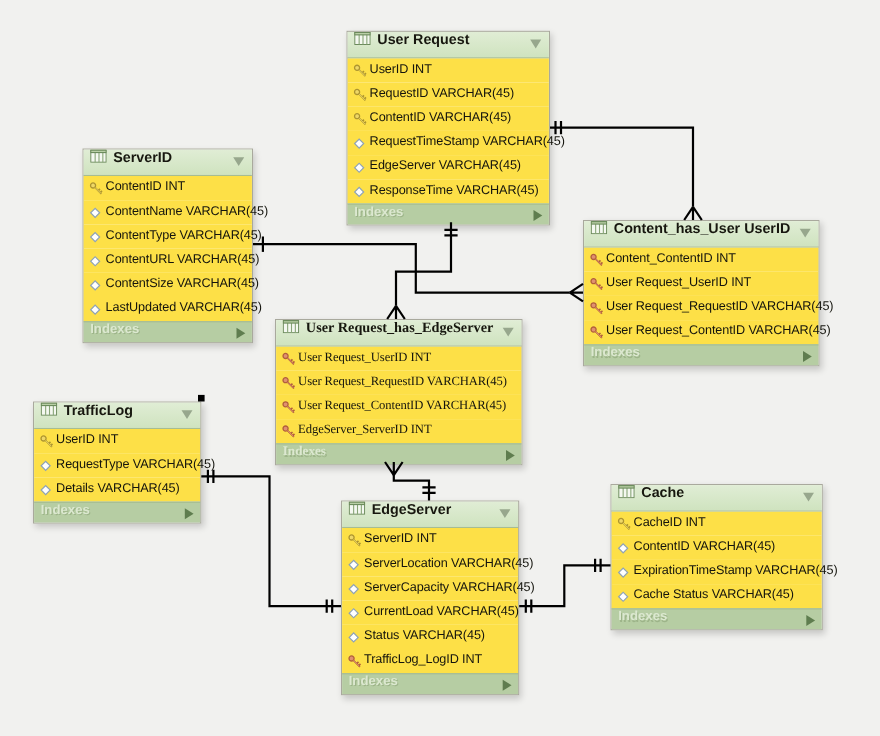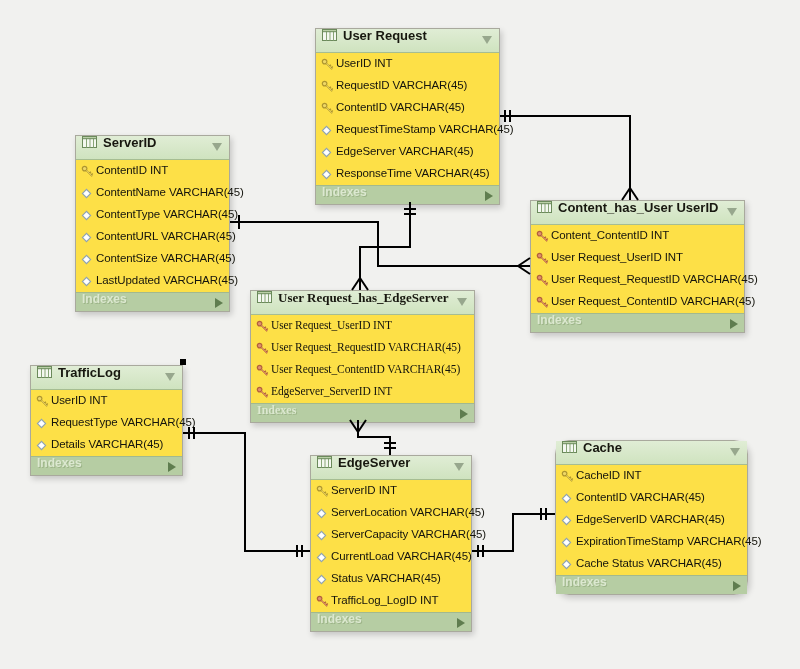--- a/index.html
+++ b/index.html
@@ -477,21 +477,21 @@
               <path d="M5.4 5.4 L10.8 10.8" stroke="#e09070" stroke-width="0.8" fill="none"></path>
             </svg>
           </span>
           <span class="row-lbl">TrafficLog_LogID INT</span>
         </div>
         <div class="tbl-ftr">
           <span class="ftr-lbl">Indexes</span>
           <span class="ftr-arrow"></span>
         </div>
       </div>
-      <div class="db-table" style="left: 555px; top: 440px; width: 193px; border-radius: 14px;">
+      <div class="db-table" style="left: 555px; top: 440px; width: 193px;">
         <div class="tbl-hdr">
           <span class="grid-ic">
             <svg width="15" height="12" viewBox="0 0 15 12">
               <rect x="0.5" y="0.5" width="14" height="11" fill="#f4f8f0" stroke="#6b8a5b"></rect>
               <path d="M4.5 0.5 V11.5 M8 0.5 V11.5 M11.5 0.5 V11.5" stroke="#88a577" stroke-width="1"></path>
               <rect x="0.5" y="0.5" width="14" height="2.2" fill="#b9cfa6" stroke="#6b8a5b"></rect>
             </svg>
           </span>
           <span class="tbl-title">Cache</span>
           <span class="tbl-tri"></span>
@@ -506,28 +506,20 @@
           </span>
           <span class="row-lbl">CacheID INT</span>
         </div>
         <div class="tbl-row">
           <span class="row-ic">
             <svg width="11" height="11" viewBox="0 0 11 11">
               <rect x="2.6" y="2.6" width="5.8" height="5.8" transform="rotate(45 5.5 5.5)" fill="#ffffff" stroke="#8fa3b5" stroke-width="1.1"></rect>
             </svg>
           </span>
           <span class="row-lbl">ContentID VARCHAR(45)</span>
-        </div>
-        <div class="tbl-row">
-          <span class="row-ic">
-            <svg width="11" height="11" viewBox="0 0 11 11">
-              <rect x="2.6" y="2.6" width="5.8" height="5.8" transform="rotate(45 5.5 5.5)" fill="#ffffff" stroke="#8fa3b5" stroke-width="1.1"></rect>
-            </svg>
-          </span>
-          <span class="row-lbl">EdgeServerID VARCHAR(45)</span>
         </div>
         <div class="tbl-row">
           <span class="row-ic">
             <svg width="11" height="11" viewBox="0 0 11 11">
               <rect x="2.6" y="2.6" width="5.8" height="5.8" transform="rotate(45 5.5 5.5)" fill="#ffffff" stroke="#8fa3b5" stroke-width="1.1"></rect>
             </svg>
           </span>
           <span class="row-lbl">ExpirationTimeStamp VARCHAR(45)</span>
         </div>
         <div class="tbl-row">

